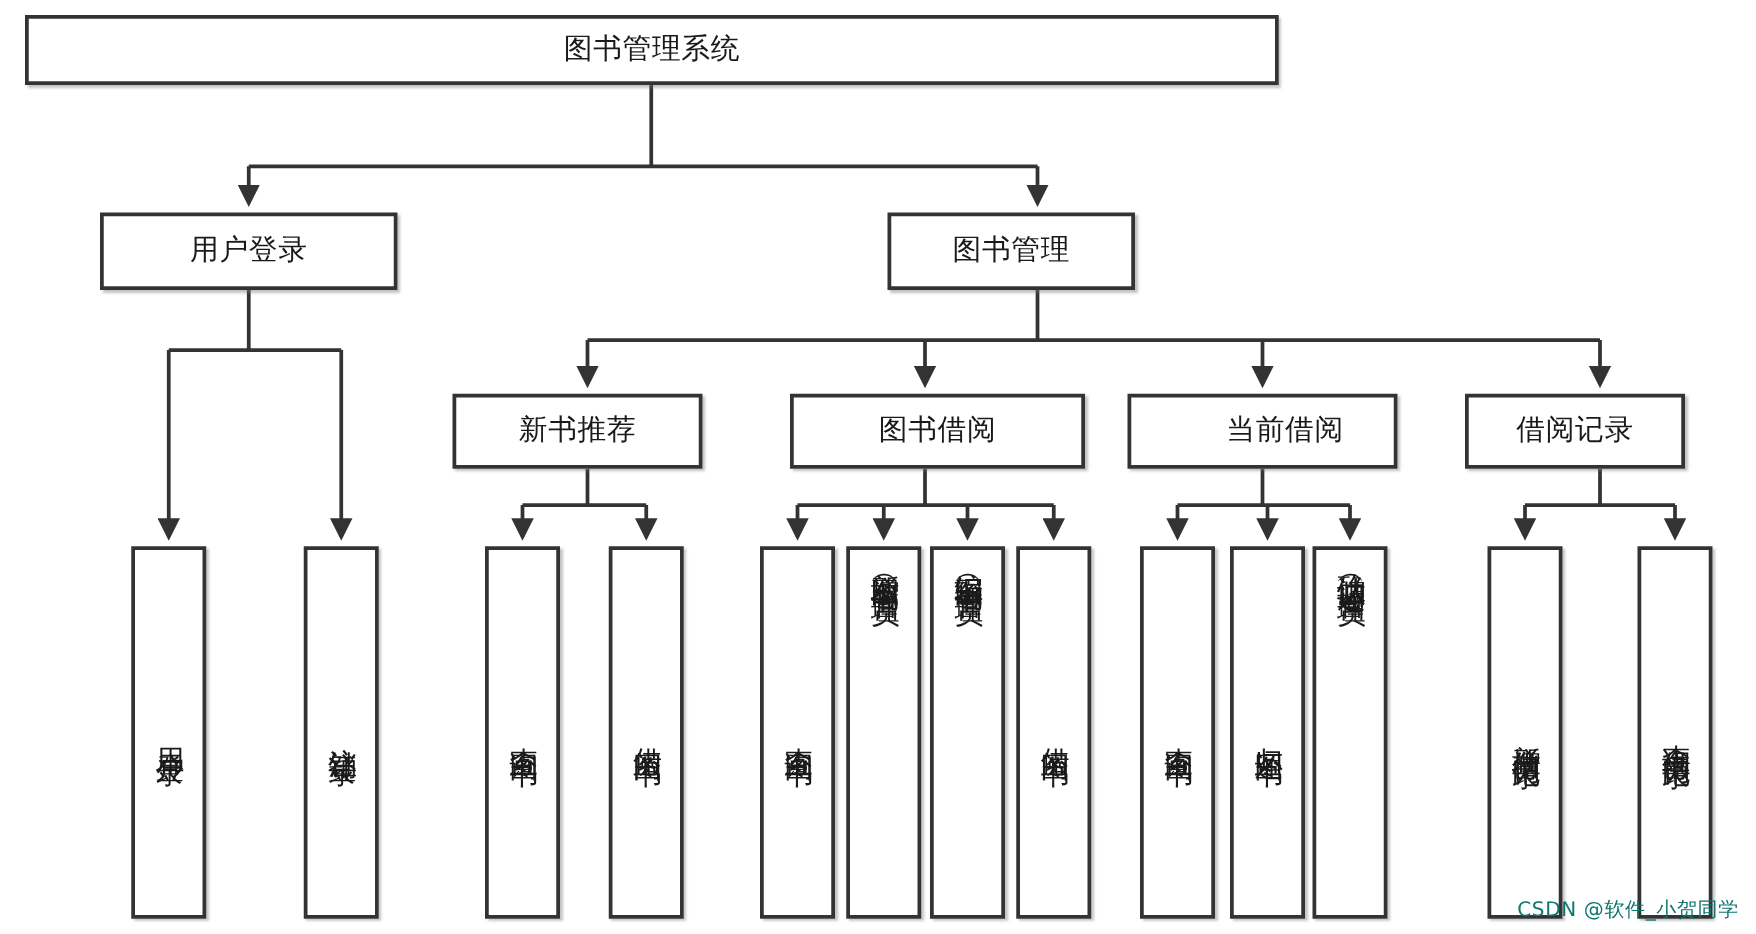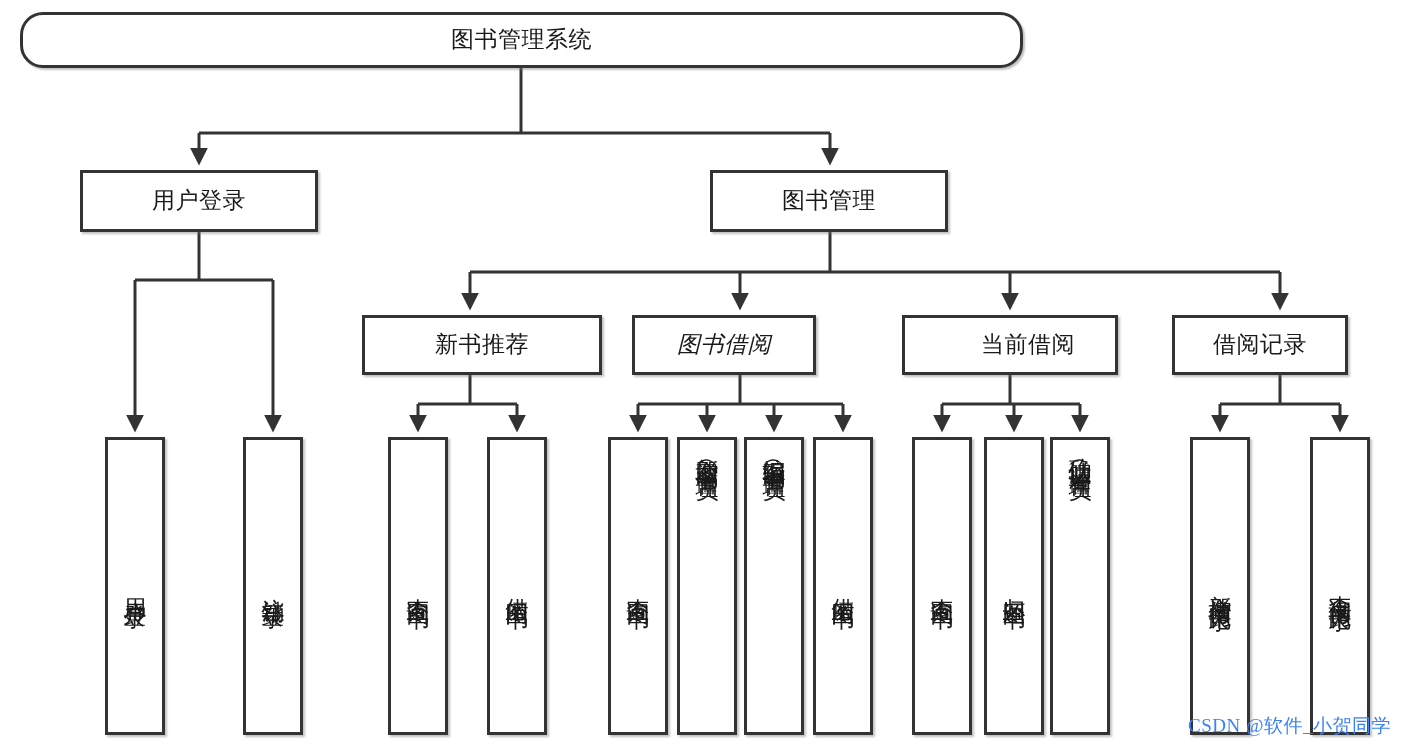--- a/index.html
+++ b/index.html
@@ -58,25 +58,24 @@
     position: absolute;
     left: 0; top: 0;
     width: 1405px;
     height: 747px;
     pointer-events: none;
   }
   .watermark {
     position: absolute;
     right: 14px;
     bottom: 8px;
-    font-size: 19px;
-    color: #3b82f6;
+    font-size: 16px;
+    color: #0f766e;
     white-space: nowrap;
     letter-spacing: 0.5px;
-    font-family: Liberation Serif, serif;
   }
 </style>
 </head>
 <body>
 
 <div id="diagram-root">
 
   <svg class="connectors" viewBox="0 0 1405 747" xmlns="http://www.w3.org/2000/svg">
     <defs>
       <marker id="arrow" viewBox="0 0 10 10" refX="8" refY="5" markerWidth="6" markerHeight="6" orient="auto-start-reverse">
@@ -120,35 +119,35 @@
       <path d="M 1014 404 L 1014 429" marker-end="url(#arrow)"></path>
       <path d="M 1080 404 L 1080 429" marker-end="url(#arrow)"></path>
 
       <path d="M 1280 375 L 1280 404"></path>
       <path d="M 1220 404 L 1340 404"></path>
       <path d="M 1220 404 L 1220 429" marker-end="url(#arrow)"></path>
       <path d="M 1340 404 L 1340 429" marker-end="url(#arrow)"></path>
     </g>
   </svg>
 
-  <div class="node-box" style="left:20px; top:12px; width:1003px; height:56px;border-radius:23px;">
+  <div class="node-box" style="left:20px; top:12px; width:1003px; height:56px;">
     <span class="node-label-h">图书管理系统</span>
   </div>
 
   <div class="node-box" style="left:80px; top:170px; width:238px; height:62px;">
     <span class="node-label-h">用户登录</span>
   </div>
-  <div class="node-box" style="left:710px; top:170px; width:238px; height:62px;">
+  <div class="node-box" style="left:710px; top:170px; width:198px; height:62px;">
     <span class="node-label-h">图书管理</span>
   </div>
 
-  <div class="node-box" style="left:362px; top:315px; width:240px; height:60px;">
+  <div class="node-box" style="left:362px; top:315px; width:200px; height:60px;">
     <span class="node-label-h">新书推荐</span>
   </div>
-  <div class="node-box" style="left:632px; top:315px; width:184px; height:60px;font-style:italic;">
+  <div class="node-box" style="left:632px; top:315px; width:236px; height:60px;">
     <span class="node-label-h">图书借阅</span>
   </div>
   <div class="node-box" style="left:902px; top:315px; width:216px; height:60px;padding-left:36px;">
     <span class="node-label-h">当前借阅</span>
   </div>
   <div class="node-box" style="left:1172px; top:315px; width:176px; height:60px;">
     <span class="node-label-h">借阅记录</span>
   </div>
 
   <div class="node-box leaf" style="left:105px; top:437px; width:60px; height:298px;">

